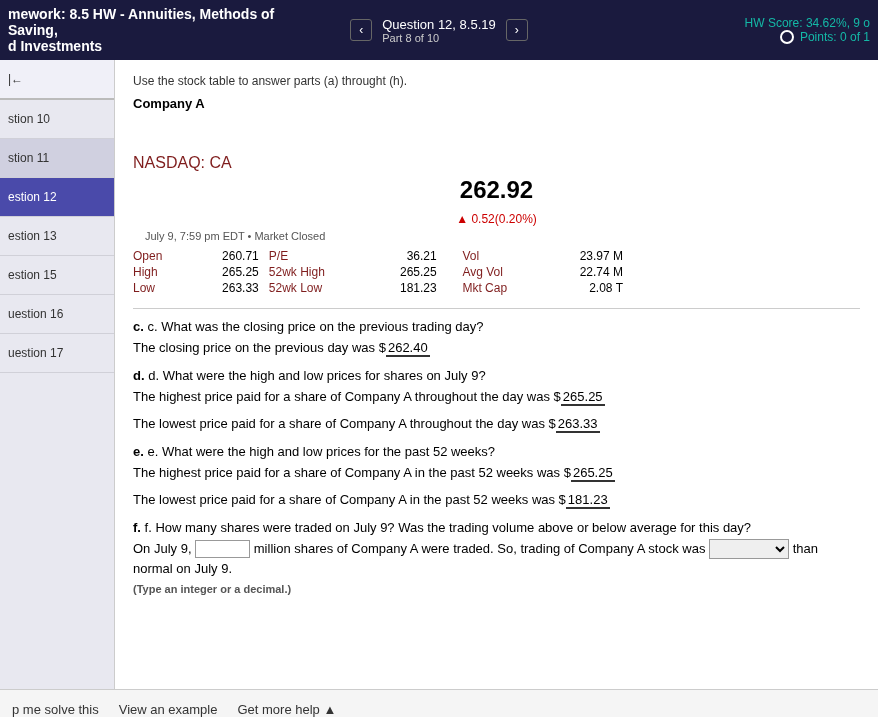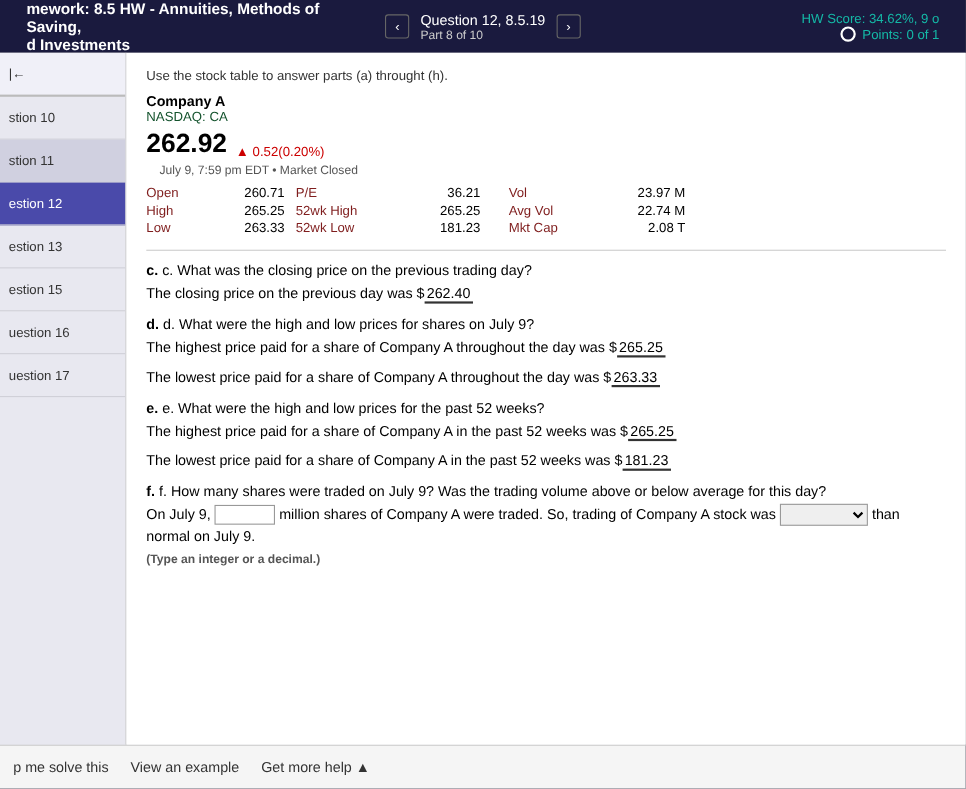--- a/index.html
+++ b/index.html
@@ -4,22 +4,22 @@
   <style>
     * { margin: 0; padding: 0; box-sizing: border-box; }
     body { font-family: Arial, sans-serif; font-size: 13px; background: #1a1a2e; width: 878px; height: 717px; overflow: hidden; }
 
     
     .top-bar {
       display: flex;
       align-items: center;
       background: #1a1a3e;
       color: white;
-      padding: 6px 24px;
-      height: 48px;
+      padding: 6px 8px;
+      height: 60px;
     }
     .top-bar-title {
       font-size: 14px;
       font-weight: bold;
       flex: 1;
     }
     .top-bar-nav {
       display: flex;
       align-items: center;
       gap: 10px;
@@ -87,27 +87,28 @@
       background: #fff;
     }
 
     .question-instruction {
       font-size: 12px;
       color: #333;
       margin-bottom: 8px;
     }
 
     .company-name { font-weight: bold; font-size: 13px; }
-    .company-ticker { font-size: 12px; color: #14532d; }
+    .company-ticker { font-size: 16px; color: #7f1d1d; margin-top: 43px; }
 
     .stock-price-row {
       display: flex;
-      align-items: flex-end;
+      align-items: center;
       gap: 8px;
       margin: 4px 0;
+      flex-direction: column;
     }
     .stock-price {
       font-size: 24px;
       font-weight: bold;
     }
     .stock-change {
       font-size: 12px;
       color: #c00;
     }
 

